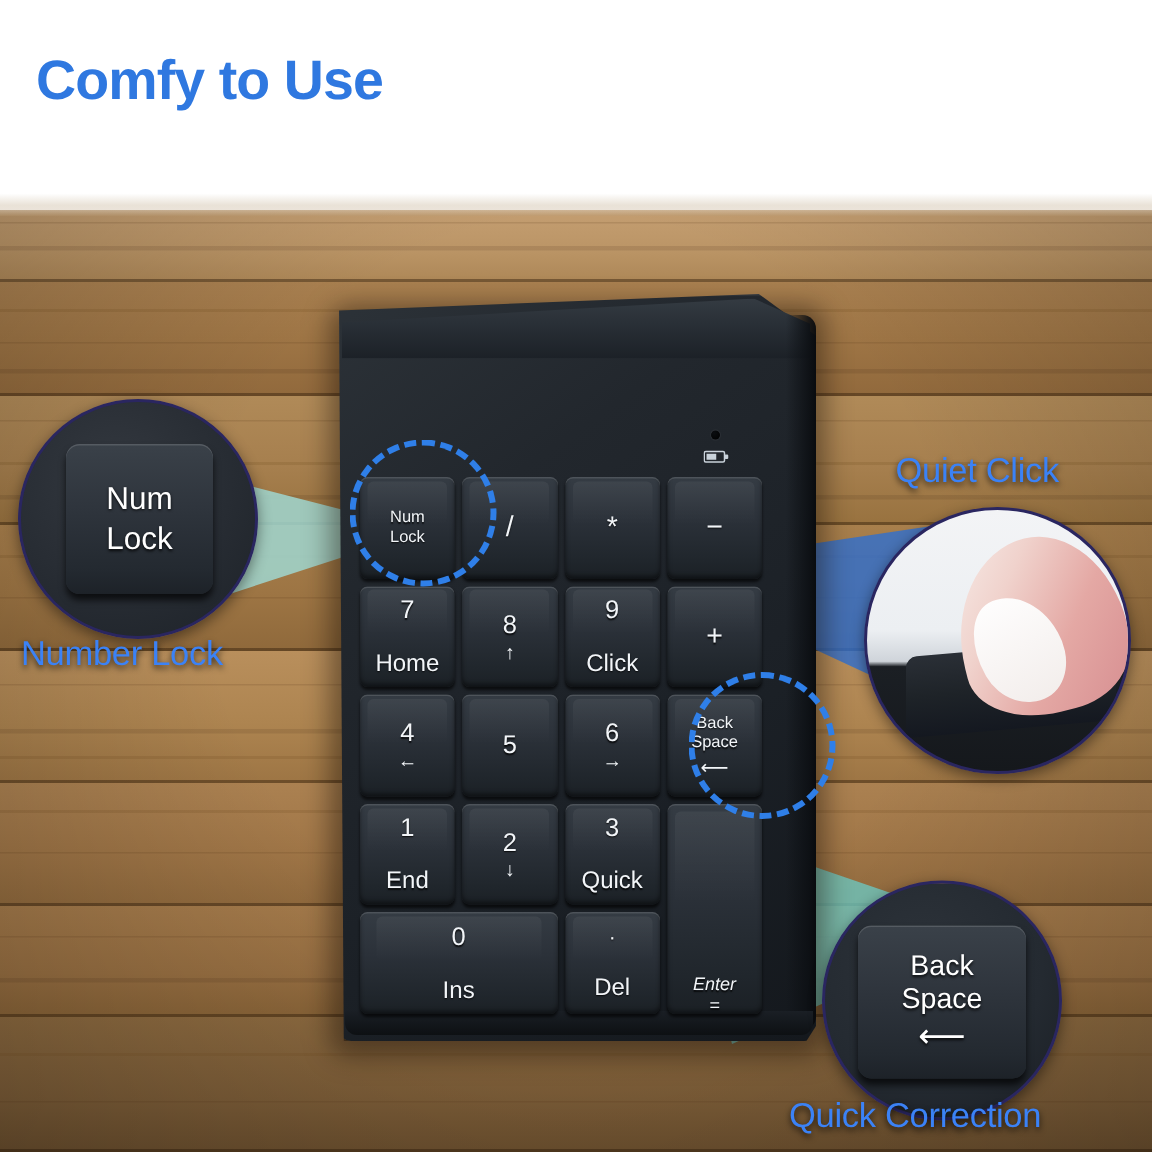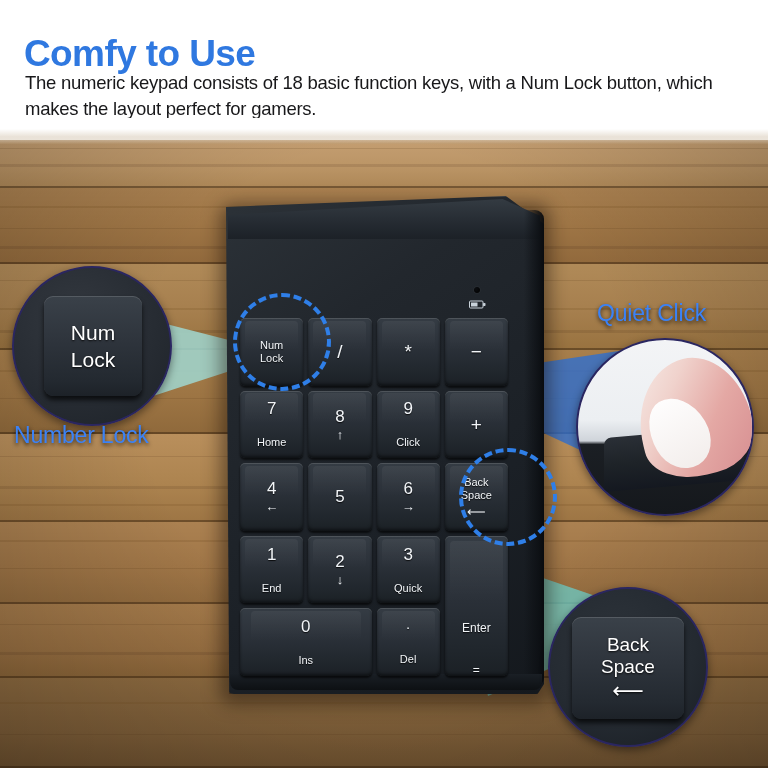--- a/index.html
+++ b/index.html
@@ -155,29 +155,29 @@
     width: 84%; height: 44%;
     background: linear-gradient(to bottom, rgba(255,255,255,0.05), rgba(255,255,255,0));
     border-radius: 4px;
   }
   .key .main {
     font-size: 17px; font-weight: 400;
     text-shadow: 0 1px 1px rgba(0,0,0,0.8);
     position: relative;
   }
   .key .sub {
-    font-size: 11px; margin-top: 20px;
+    font-size: 16px; margin-top: 20px;
     text-shadow: 0 1px 1px rgba(0,0,0,0.8);
     position: relative;
   }
   .key.twoline .main { font-size: 11px; line-height: 13px; }
   .key.sym .main { font-size: 19px; }
   .key.wide { grid-column: span 2; }
   .key.tall { grid-row: span 2; }
-  .key.tall { justify-content: space-between; padding-top: 28px; }
+  .key.tall { justify-content: flex-end; padding-top: 11px; font-style: italic; }
   .key .arrow { font-size: 13px; margin-top: 3px; position: relative; }
 
   
   .dash-circle {
     position: absolute;
     border-radius: 50%;
     border: 4px dashed #2f7fe8;
     z-index: 18;
   }
   #dash-numlock { left: 233px; top: 293px; width: 98px; height: 98px; }
@@ -443,20 +443,20 @@
   </div>
   <div id="lbl-quiet" class="callout-label">Quiet Click</div>
 
   <div id="bub-back" class="callout">
     <div class="bigkey">
       <span class="t">Back</span>
       <span class="t">Space</span>
       <span class="t" style="font-size:22px;margin-top:2px;">⟵</span>
     </div>
   </div>
+  <div id="lbl-back" class="callout-label">Quick Correction</div>
 
   <div id="header">
     <div id="header-title">Comfy to Use</div>
-    <div id="header-sub">The numeric keypad consists of 18 basic function keys, with a Num Lock button, which makes the layout perfect for gamers.</div>
   </div>
   <div id="header-fade"></div>
 
 </div>
 
 </body></html>

